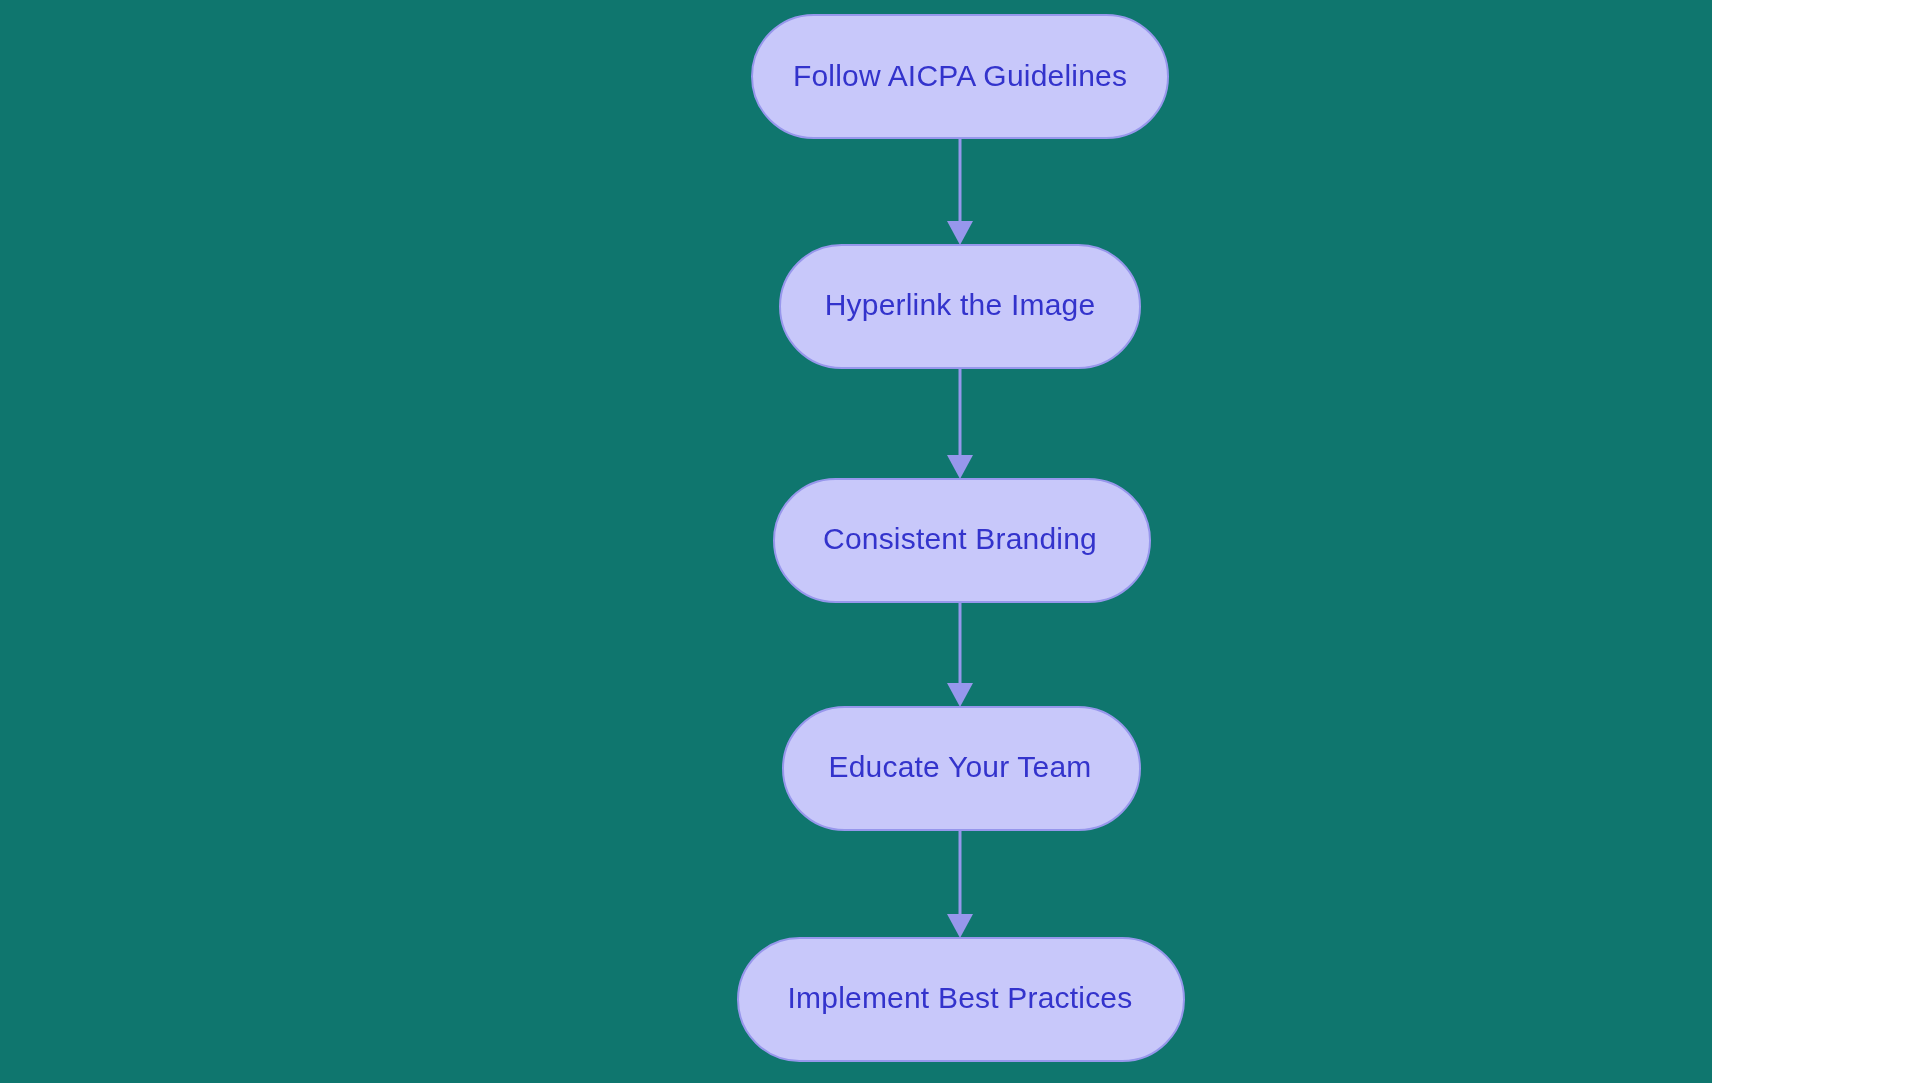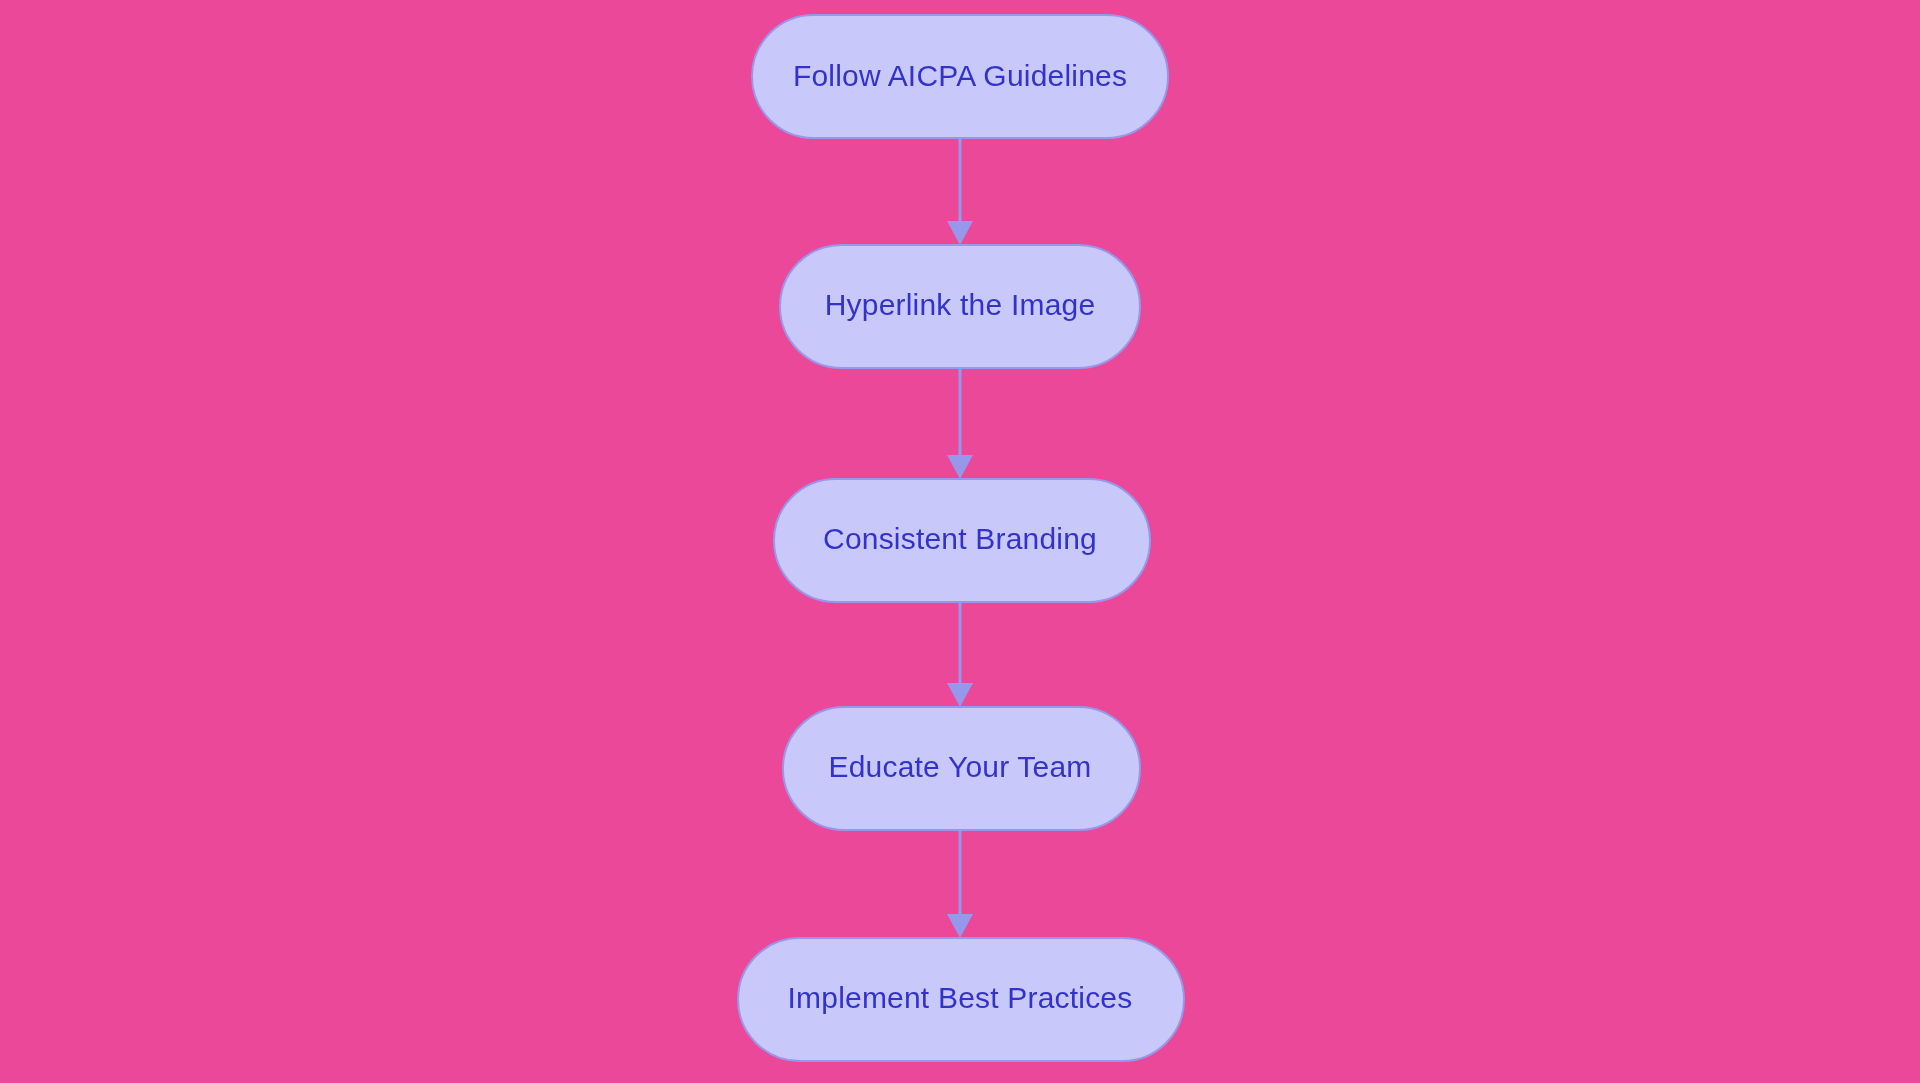--- a/index.html
+++ b/index.html
@@ -10,23 +10,23 @@
   }
   body {
     width: 1920px;
     height: 1083px;
     overflow: hidden;
     font-family: "Liberation Sans", sans-serif;
   }
 
   #flow-root {
     position: relative;
-    width: 1920px;
+    width: 1712px;
     height: 1083px;
-    background: #ec4899;
+    background: #0f766e;
   }
 
   .flow-svg {
     position: absolute;
     top: 0;
     left: 0;
     width: 1920px;
     height: 1083px;
     display: block;
   }

